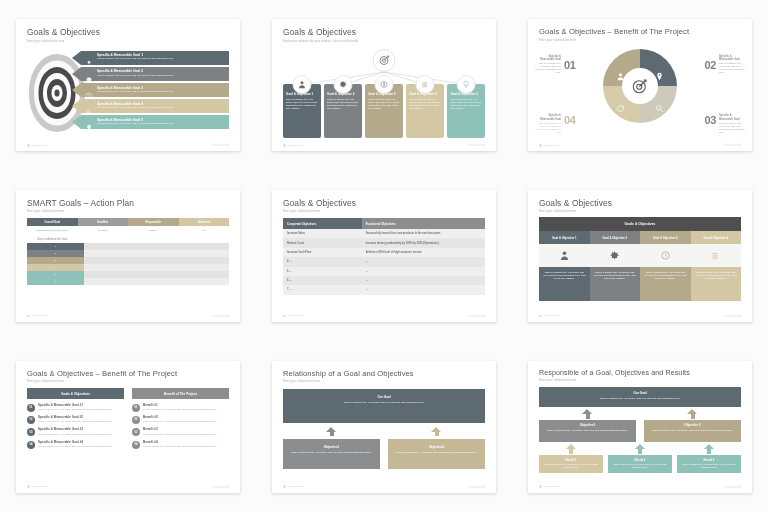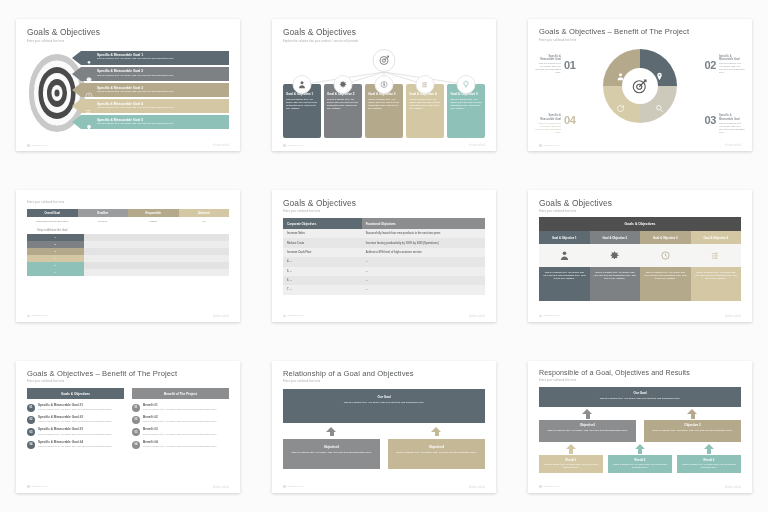--- a/index.html
+++ b/index.html
@@ -379,20 +379,21 @@
             <i class="dot"></i>
             <span>slidesalad.com</span>
           </span>
         <span class="wm">slidesalad</span>
       </div>
     </div>
   </div>
 
   <div class="cell">
     <div class="slide">
+      <div class="s-title">SMART Goals – Action Plan</div>
       <div class="s-sub">Enter your subhead line here</div>
       <table class="tbl" style="margin-top:5px;">
         <tbody>
             <tr>
           <th style="background:#5d6a72;">Overall Goal</th>
           <th style="background:#9a9c9e;">Deadline</th>
           <th style="background:#b5a98c;">Responsible</th>
           <th style="background:#d3c7a4;">Achieved</th>
         </tr>
         <tr>

